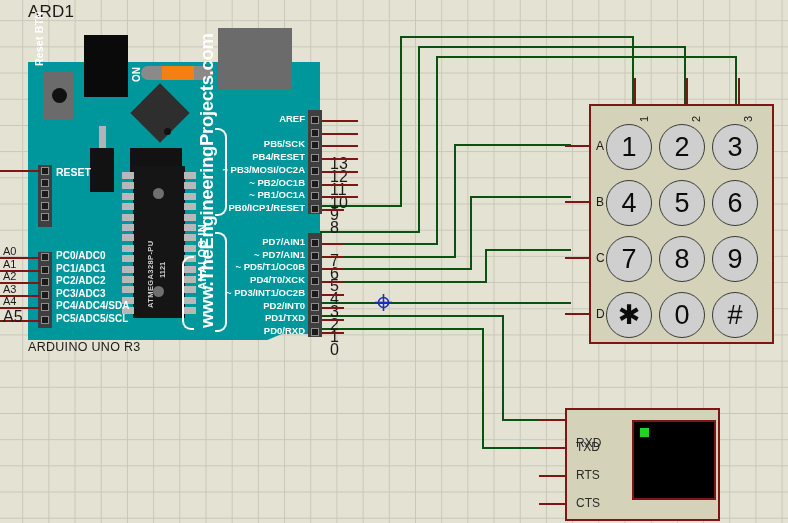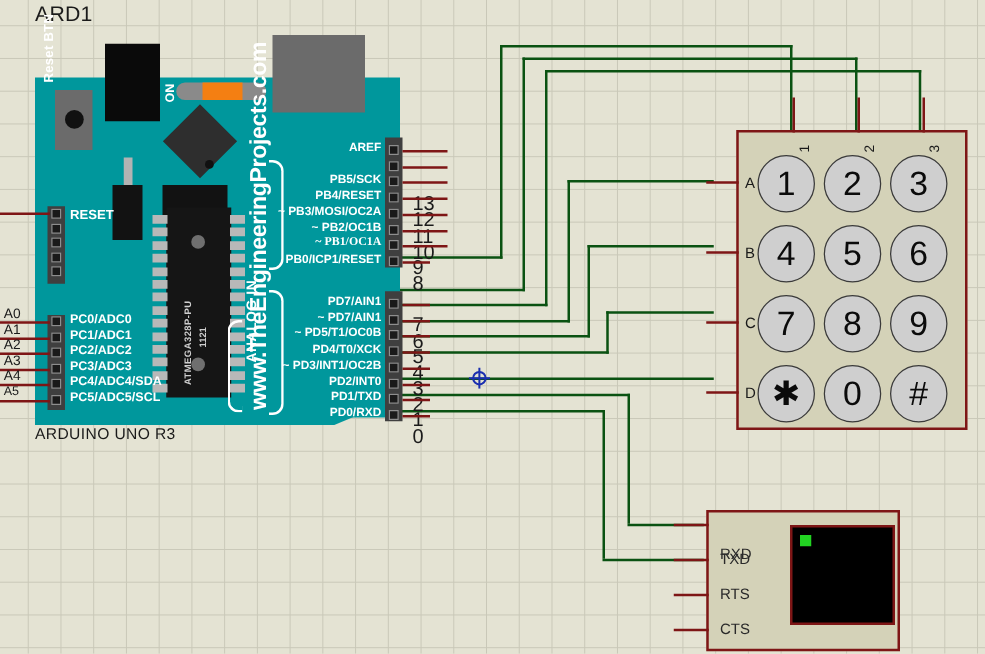--- a/index.html
+++ b/index.html
@@ -444,21 +444,21 @@
       <div class="hdr-pin" style="left:41px; top:290.8px;"></div>
       <div class="pinred-h" style="left:0px; top:294.8px; width:40px;"></div>
       <div class="anlabel" style="left:3px; top:282.8px; font-size:11px;">A3</div>
       <div class="anlabel" style="left:56px; top:287.8px; color:#ffffff; font-weight:bold; font-size:10px;">PC3/ADC3</div>
       <div class="hdr-pin" style="left:41px; top:303.4px;"></div>
       <div class="pinred-h" style="left:0px; top:307.4px; width:40px;"></div>
       <div class="anlabel" style="left:3px; top:295.4px; font-size:11px;">A4</div>
       <div class="anlabel" style="left:56px; top:300.4px; color:#ffffff; font-weight:bold; font-size:10px;">PC4/ADC4/SDA</div>
       <div class="hdr-pin" style="left:41px; top:316px;"></div>
       <div class="pinred-h" style="left:0px; top:320px; width:40px;"></div>
-      <div class="anlabel" style="left:3px; top:308px; font-size:10px;">A5</div>
+      <div class="anlabel" style="left:3px; top:308px; font-size:16px;">A5</div>
       <div class="anlabel" style="left:56px; top:313px; color:#ffffff; font-weight:bold; font-size:10px;">PC5/ADC5/SCL</div>
     </div>
   <div class="abs" id="analog-in-text">ANALOG IN</div>
   <div class="brace" style="left:182px; top:256px; width:10px; height:70px;"></div>
 
   <div class="abs hdr" style="left:308px; top:110px; width:14px; height:104px;"></div>
   <div id="digital-top-group">
       <div class="hdr-pin" style="left:311px; top:116px;"></div>
       <div class="pinred-h" style="left:322px; top:120px; width:36px;"></div>
       <div class="pin-label" style="left:120px; top:113px; width:185px;">AREF</div>
@@ -475,21 +475,21 @@
       <div class="hdr-pin" style="left:311px; top:166.8px;"></div>
       <div class="pinred-h" style="left:322px; top:170.8px; width:36px;"></div>
       <div class="pin-label" style="left:120px; top:163.8px; width:185px;">~ PB3/MOSI/OC2A</div>
       <div class="pinnum" style="left:330px; top:156.8px;">11</div>
       <div class="hdr-pin" style="left:311px; top:179.5px;"></div>
       <div class="pinred-h" style="left:322px; top:183.5px; width:36px;"></div>
       <div class="pin-label" style="left:120px; top:176.5px; width:185px;">~ PB2/OC1B</div>
       <div class="pinnum" style="left:330px; top:169.5px;text-align:center;">10</div>
       <div class="hdr-pin" style="left:311px; top:192.2px;"></div>
       <div class="pinred-h" style="left:322px; top:196.2px; width:36px;"></div>
-      <div class="pin-label" style="left:120px; top:189.2px; width:185px;font-family:Liberation Serif, serif;">~ PB1/OC1A</div>
+      <div class="pin-label" style="left:120px; top:189.2px; width:185px;">~ PB1/OC1A</div>
       <div class="pinnum" style="left:330px; top:182.2px;">9</div>
       <div class="hdr-pin" style="left:311px; top:204.89999999999998px;"></div>
       <div class="pinred-h" style="left:322px; top:208.89999999999998px; width:22px;"></div>
       <div class="pin-label" style="left:120px; top:201.89999999999998px; width:185px;">PB0/ICP1/RESET</div>
       <div class="pinnum" style="left:330px; top:194.89999999999998px;">8</div>
     </div>
   <div class="brace" style="left:215px; top:128px; width:10px; height:84px; border:2px solid #ffffff; border-left:none; border-radius:0 9px 9px 0;"></div>
 
   <div class="abs hdr" style="left:308px; top:233px; width:14px; height:104px;"></div>
   <div id="digital-bottom-group">

